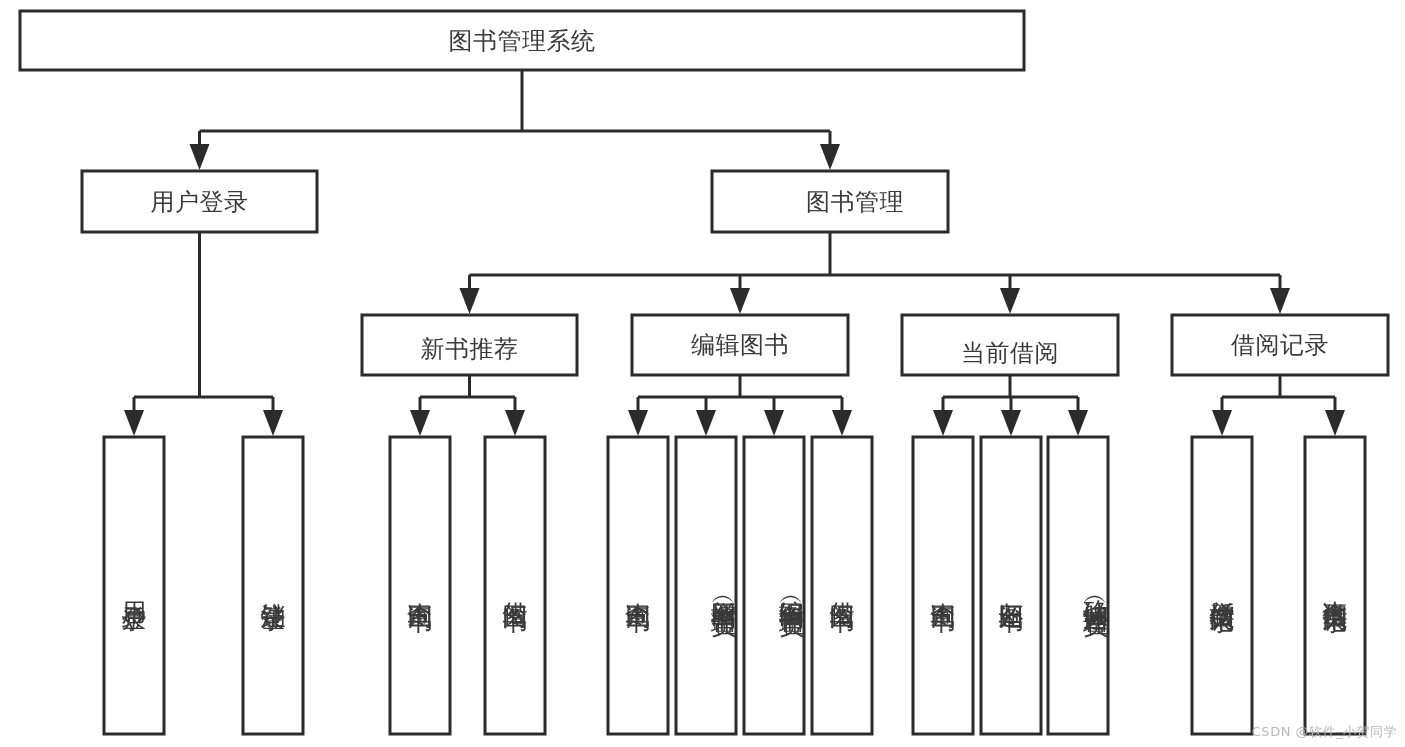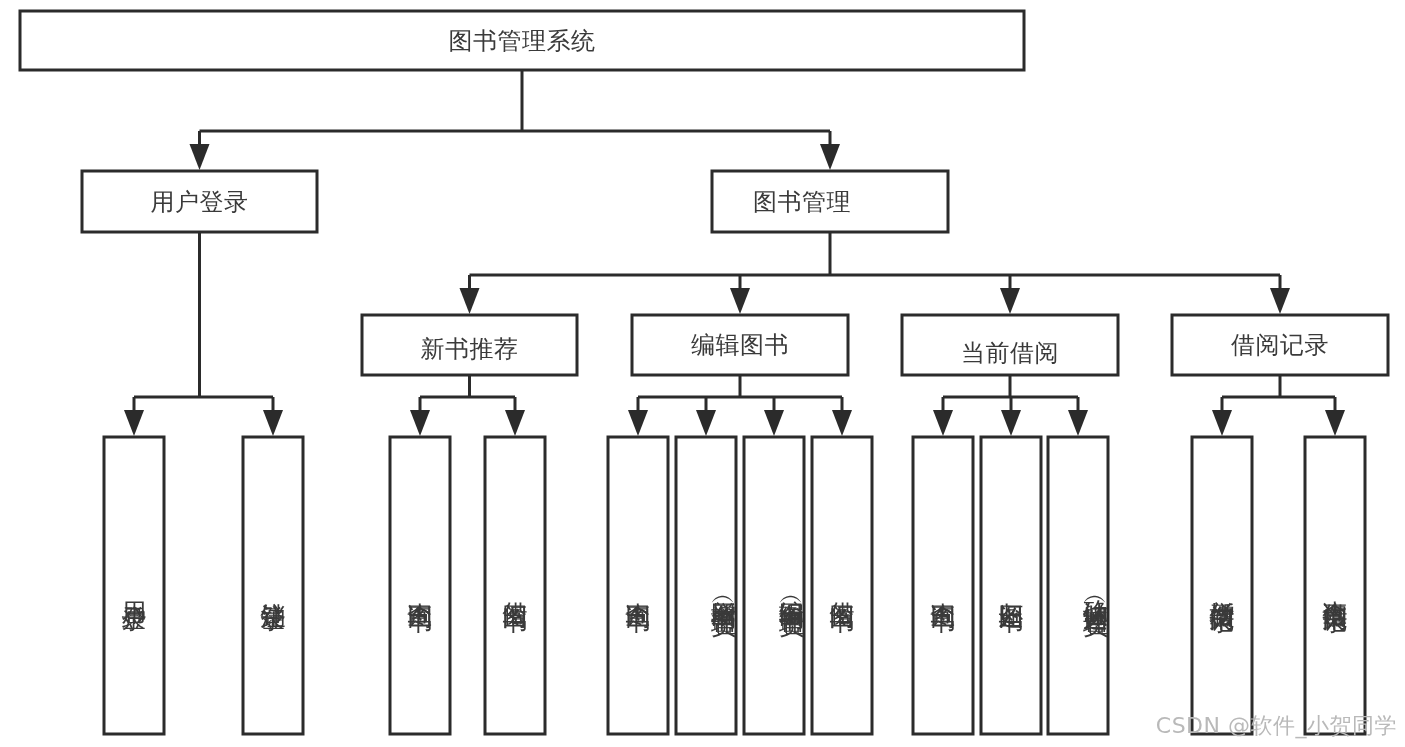--- a/index.html
+++ b/index.html
@@ -63,21 +63,21 @@
     box-sizing: border-box;
   }
   .node-label.vertical.centered {
     align-items: center;
     padding-top: 0;
   }
   .watermark {
     position: absolute;
     right: 8px;
     bottom: 6px;
-    font-size: 22px;
+    font-size: 13px;
     color: #b9b9b9;
     letter-spacing: 0.5px;
     white-space: nowrap;
     font-family: "DejaVu Sans", "Liberation Sans", sans-serif;
   }
 </style>
 </head>
 <body>
 
 <div id="canvas-wrap">
@@ -155,21 +155,21 @@
         <rect x="913" y="437" width="60" height="297" class="node-rect"></rect>
         <rect x="981" y="437" width="60" height="297" class="node-rect"></rect>
         <rect x="1048" y="437" width="60" height="297" class="node-rect"></rect>
         <rect x="1192" y="437" width="60" height="297" class="node-rect"></rect>
         <rect x="1305" y="437" width="60" height="297" class="node-rect"></rect>
       </g>
   </svg>
   <div id="labels-layer">
       <div class="node-label horizontal" style="left: 20px; top: 11px; width: 1004px; height: 59px;">图书管理系统</div>
       <div class="node-label horizontal" style="left: 82px; top: 171px; width: 235px; height: 61px;">用户登录</div>
-      <div class="node-label horizontal" style="left: 684px; top: 171px; width: 236px; height: 61px; text-align: right;">图书管理</div>
+      <div class="node-label horizontal" style="left: 737px; top: 171px; width: 236px; height: 61px; text-align: right;">图书管理</div>
       <div class="node-label horizontal" style="left: 362px; top: 315px; width: 215px; height: 68px;">新书推荐</div>
       <div class="node-label horizontal" style="left: 632px; top: 315px; width: 216px; height: 60px;">编辑图书</div>
       <div class="node-label horizontal" style="left: 902px; top: 315px; width: 216px; height: 76px; border-radius: 24px;">当前借阅</div>
       <div class="node-label horizontal" style="left: 1172px; top: 315px; width: 216px; height: 60px;">借阅记录</div>
       <div class="node-label vertical centered" style="left: 104px; top: 437px; width: 60px; height: 297px;">用户登录</div>
       <div class="node-label vertical centered" style="left: 243px; top: 437px; width: 60px; height: 297px;">注销登录</div>
       <div class="node-label vertical centered" style="left: 390px; top: 437px; width: 60px; height: 297px;">查询图书</div>
       <div class="node-label vertical centered" style="left: 485px; top: 437px; width: 60px; height: 297px;">借阅图书</div>
       <div class="node-label vertical centered" style="left: 608px; top: 437px; width: 60px; height: 297px;">查询图书</div>
       <div class="node-label vertical" style="left: 676px; top: 437px; width: 60px; height: 297px;">新增图书（管理员）</div>

